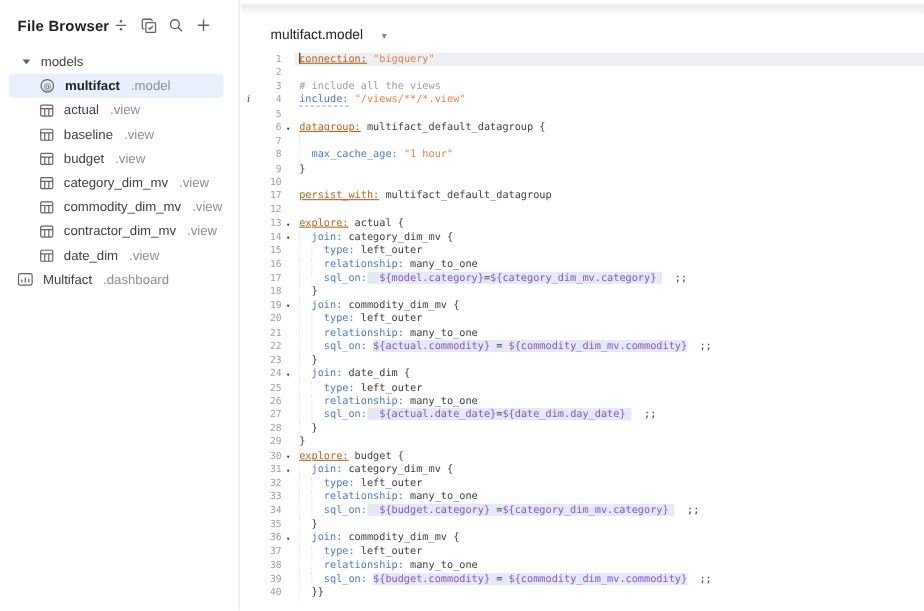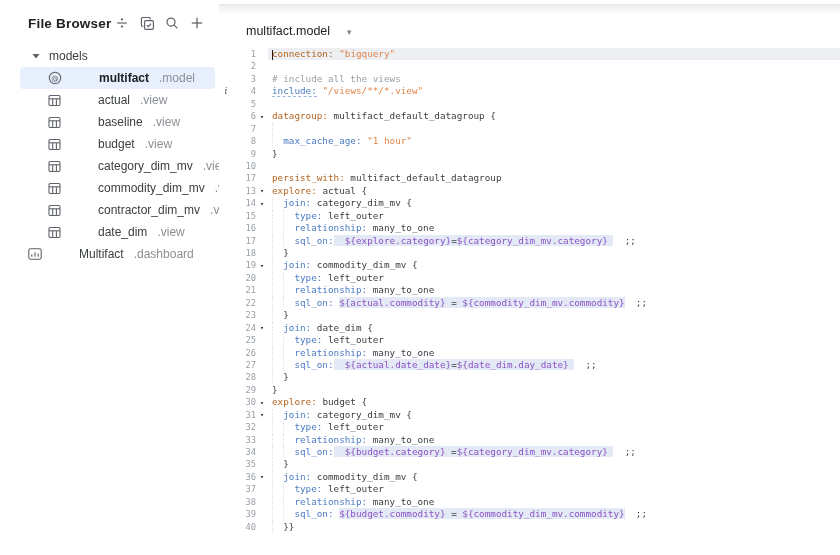--- a/index.html
+++ b/index.html
@@ -1,39 +1,39 @@
 <!DOCTYPE html>
 <html><head>
 <meta charset="utf-8">
 <style>
   * { margin:0; padding:0; box-sizing:border-box; }
   html,body { width:840px; height:555px; background:#fff; overflow:hidden;
               font-family:"Liberation Sans", sans-serif; }
   #stage { position:relative; width:840px; height:555px; background:#fff; }
 
   
-  #sidebar { position:absolute; left:12px; top:0; width:218px; height:555px;
+  #sidebar { position:absolute; left:0; top:0; width:218px; height:555px;
              background:#fff; border-right:1px solid #e2e4e7; }
   .sb-header { display:flex; align-items:center; justify-content:space-between;
                padding:15px 24px 8px 16px; }
   .sb-title { font-size:13.5px; font-weight:700; color:#202124; letter-spacing:.2px; }
   .sb-tools { display:flex; align-items:center; gap:9px; }
   .sb-tools .tbtn { width:16px; height:16px; display:flex; align-items:center;
                     justify-content:center; cursor:pointer; }
   .tree { margin-top:6px; }
   .tree-row { height:22px; display:flex; align-items:center; font-size:12px;
               color:#3c4043; cursor:pointer; white-space:nowrap; }
   .tree-row.folder { padding-left:20px; }
   .tree-row.file   { padding-left:36px; }
   .tree-row.dash   { padding-left:16px; }
   .tree-row.selected { background:#e8f0fe; border-radius:4px;
                        margin:0 14px 0 8px; padding-left:28px; }
   .tree-row .caret { margin-right:9px; display:flex; }
   .tree-row .ticon { margin-right:9px; display:flex; align-items:center; }
-  .t-base { color:#3c4043;margin-left:28px; }
+  .t-base { color:#3c4043; }
   .selected .t-base { font-weight:700; color:#202124; }
   .t-suffix { color:#8a8f94;margin-left:10px; }
   .folder-label { color:#3c4043; }
 
   
   #editor { position:absolute; left:219px; top:0; right:0; height:555px; background:#fff; }
   .topfade { position:absolute; top:4px; left:0; right:0; height:10px;
              border-top:1px solid #e3e5e8;
              background:linear-gradient(180deg,#ebedef 0%,#f6f7f8 65%,#ffffff 100%); }
   .tabbar { position:absolute; top:14px; left:0; right:0; height:34px;
@@ -49,21 +49,21 @@
   .gut { width:49px; flex:none; display:flex; align-items:center; }
   .ann { width:14px; text-align:center; font-family:"DejaVu Serif", serif;
          font-style:italic; font-size:9px; color:#4c5055; }
   .num { width:23px; text-align:right; color:#9aa0a6; font-size:8.8px; }
   .fold { width:12px; text-align:center; font-size:6.5px; color:#33373b;
           cursor:pointer; padding-top:1px; }
   .codecell { flex:1; padding-left:4px; white-space:pre; color:#3c4043; }
   .crow.hl .codecell { background:#edeff2; }
 
   .tk-p  { color:#3c4043; }
-  .tk-ko { color:#b5641f; }
+  .tk-ko { color:#b5641f;text-decoration:underline; }
   .tk-kb { color:#4a7bc4; }
   .tk-ki { color:#4a7bc4; border-bottom:1px dashed #9db7dc; }
   .tk-s  { color:#e0854a; }
   .tk-c  { color:#9aa0a6; }
   .tk-hv { color:#8d53c7; background:#e3eaf5; }
   .tk-hp { color:#3c4043; background:#e3eaf5; }
   .ig { display:inline-block; width:2ch; height:12.45px; vertical-align:top;
         border-left:1px dotted #dfe2e8; }
   .cursor { display:inline-block; width:1px; height:10px; background:#1a1a1a;
             vertical-align:middle; margin-right:-1px; }
@@ -316,20 +316,28 @@
           <span class="gut">
             <span class="ann"></span>
             <span class="num">17</span>
             <span class="fold"></span>
           </span>
           <span class="codecell"><span class="tk-ko">persist_with:</span><span class="tk-p"> multifact_default_datagroup</span></span>
         </div>
         <div class="crow">
           <span class="gut">
             <span class="ann"></span>
+            <span class="num">12</span>
+            <span class="fold"></span>
+          </span>
+          <span class="codecell"></span>
+        </div>
+        <div class="crow">
+          <span class="gut">
+            <span class="ann"></span>
             <span class="num">13</span>
             <span class="fold">▾</span>
           </span>
           <span class="codecell"><span class="tk-ko">explore:</span><span class="tk-p"> actual {</span></span>
         </div>
         <div class="crow">
           <span class="gut">
             <span class="ann"></span>
             <span class="num">14</span>
             <span class="fold">▾</span>
@@ -351,21 +359,21 @@
             <span class="fold"></span>
           </span>
           <span class="codecell"><span class="ig"></span><span class="ig"></span><span class="tk-kb">relationship:</span><span class="tk-p"> many_to_one</span></span>
         </div>
         <div class="crow">
           <span class="gut">
             <span class="ann"></span>
             <span class="num">17</span>
             <span class="fold"></span>
           </span>
-          <span class="codecell"><span class="ig"></span><span class="ig"></span><span class="tk-kb">sql_on:</span><span class="tk-hp">  </span><span class="tk-hv">${explore.category}</span><span class="tk-hp">=</span><span class="tk-hv">${category_dim_mv.category}</span><span class="tk-hp"> </span><span class="tk-p">  ;;</span></span>
+          <span class="codecell"><span class="ig"></span><span class="ig"></span><span class="tk-kb">sql_on:</span><span class="tk-hp">  </span><span class="tk-hv">${model.category}</span><span class="tk-hp">=</span><span class="tk-hv">${category_dim_mv.category}</span><span class="tk-hp"> </span><span class="tk-p">  ;;</span></span>
         </div>
         <div class="crow">
           <span class="gut">
             <span class="ann"></span>
             <span class="num">18</span>
             <span class="fold"></span>
           </span>
           <span class="codecell"><span class="ig"></span><span class="tk-p">}</span></span>
         </div>
         <div class="crow">

